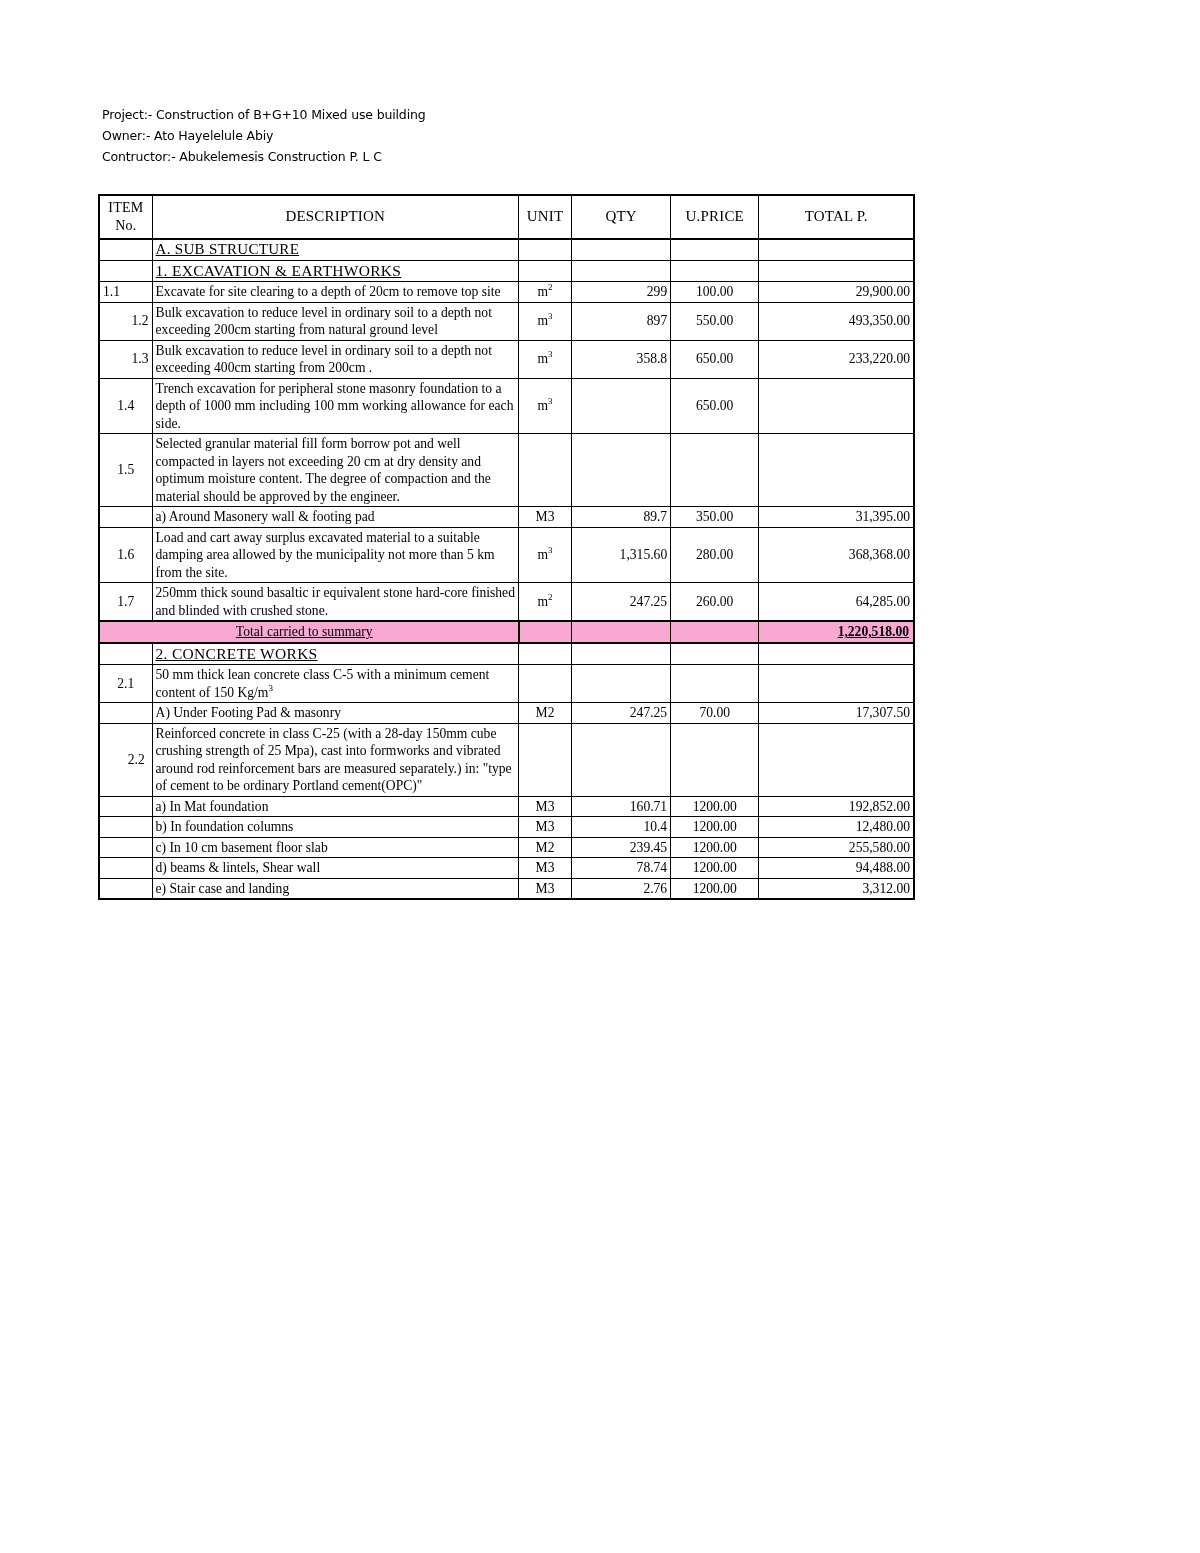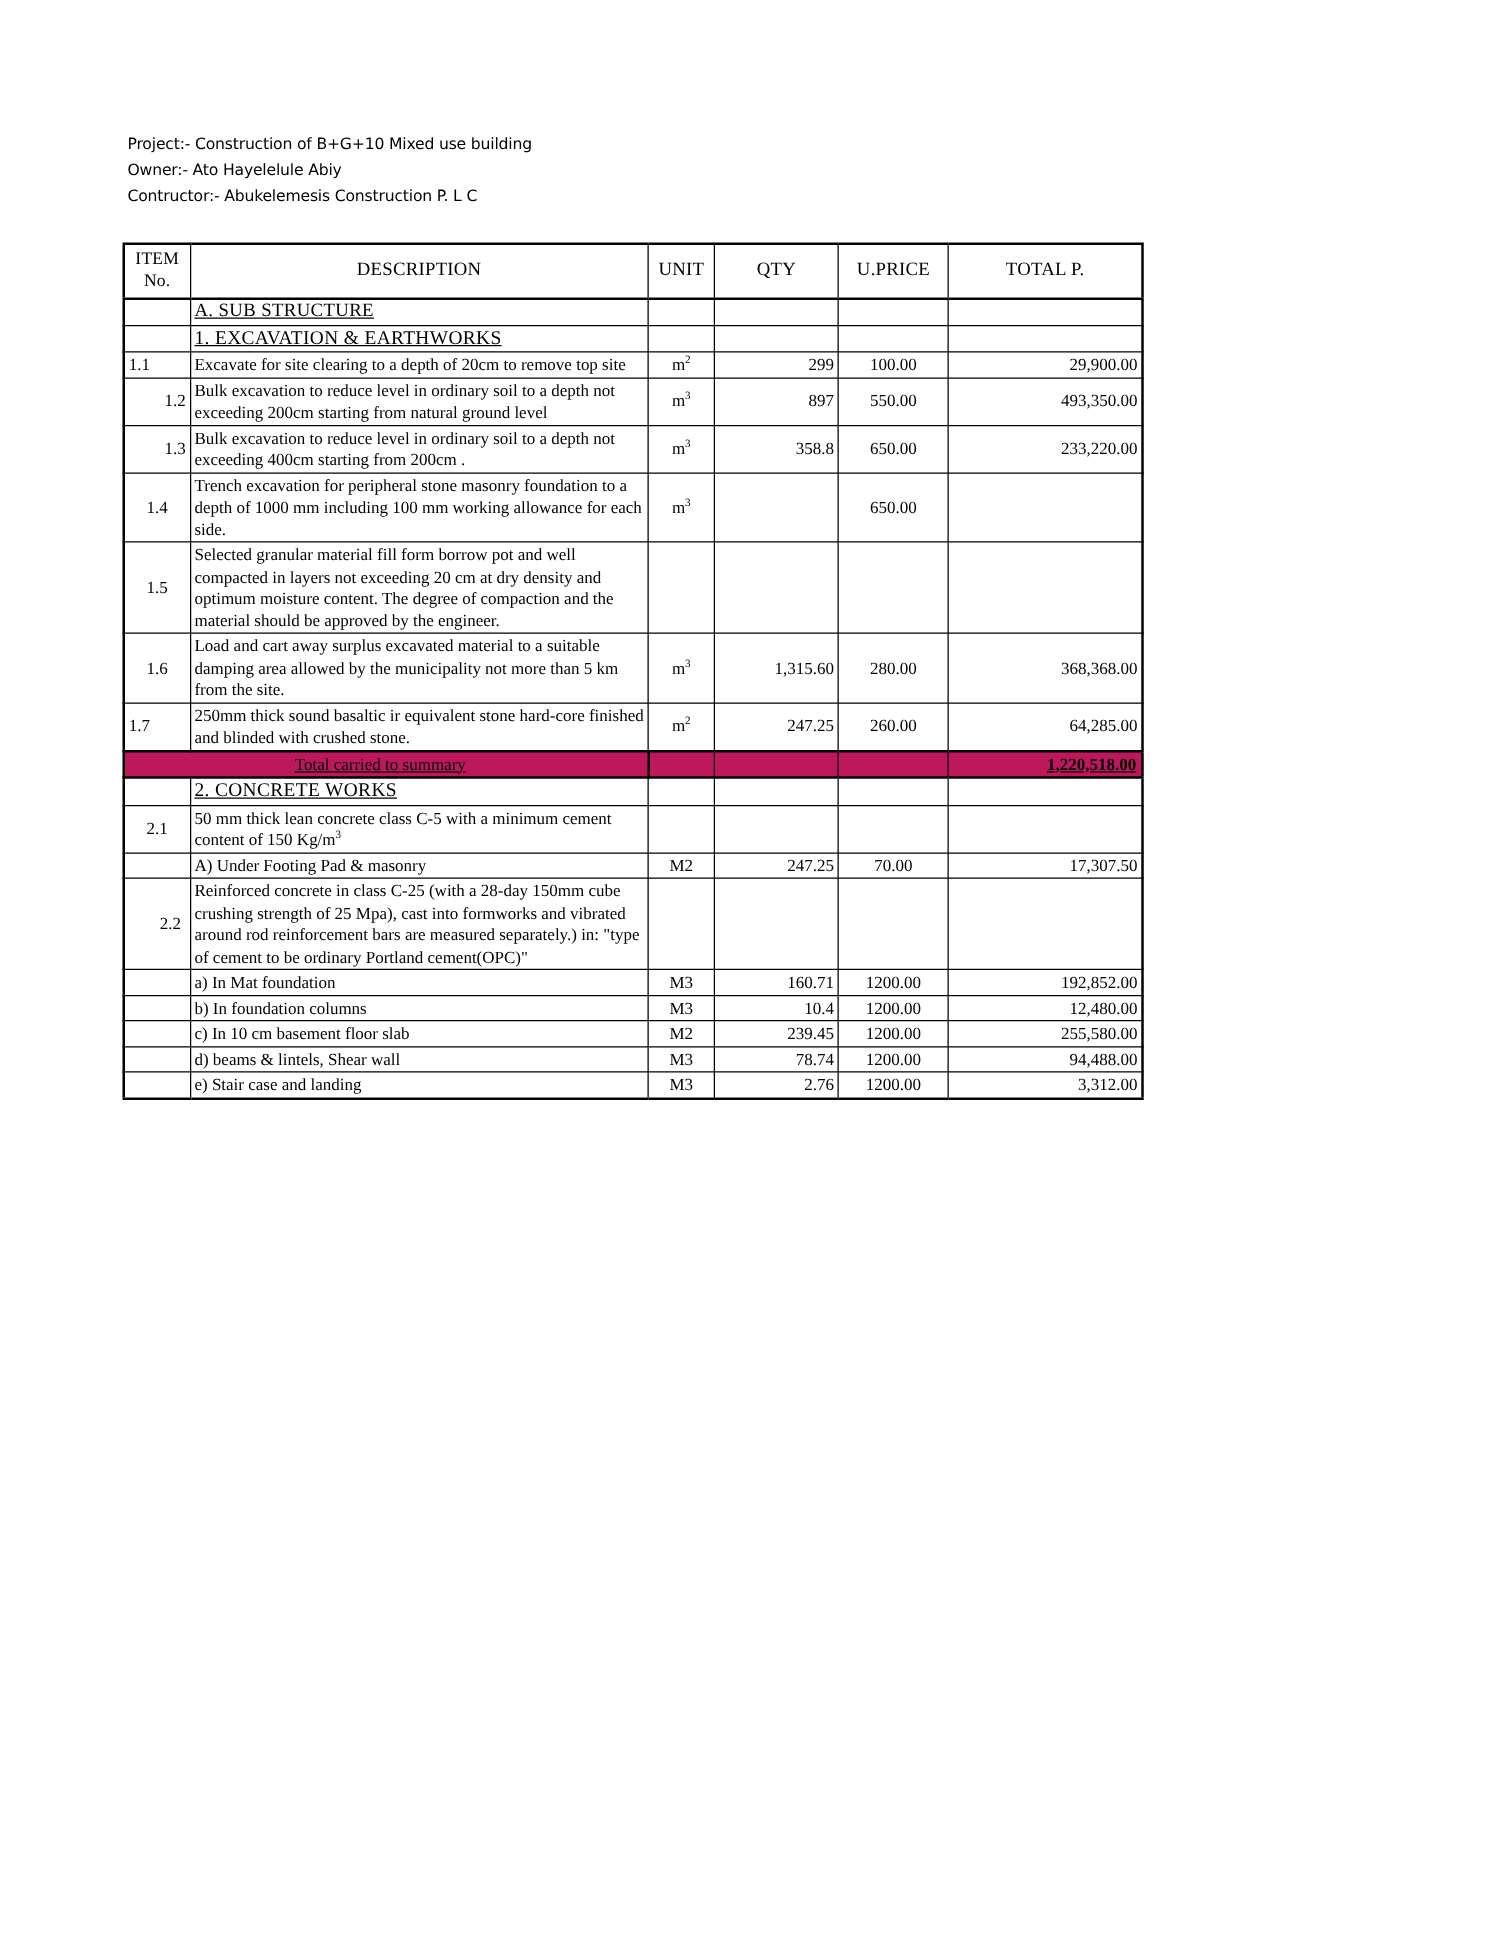--- a/index.html
+++ b/index.html
@@ -109,21 +109,21 @@
 
   td.col-desc { text-align: left; padding-left: 4px; padding-right: 2px; }
   td.col-unit { text-align: center; }
   td.col-qty  { text-align: right; padding-right: 4px; }
   td.col-price{ text-align: center; }
   td.col-total{ text-align: right; padding-right: 4px; }
   td.col-item { text-align: center; font-size: 13.6px; }
 
   
   tr.total-row td {
-    background: #be185d;
+    background: #f9a8d4;
     border-top: 2.5px solid #000;
     border-bottom: 2.5px solid #000;
     padding-left: 17px;
   }
   tr.total-row td.tc-label {
     text-align: center;
     padding-right: 26px;
   }
   tr.total-row td.tc-label span.u {
     text-decoration: underline;
@@ -226,29 +226,37 @@
         </tr>
         <tr>
           <td class="col-item" style="text-align: center;"><span>1.5</span></td>
           <td class="col-desc"><span>Selected granular material fill form borrow pot and well compacted in layers not exceeding 20 cm at dry density and optimum moisture content. The degree of compaction and the material should be approved by the engineer.</span></td>
           <td class="col-unit"></td>
           <td class="col-qty"></td>
           <td class="col-price"></td>
           <td class="col-total"></td>
         </tr>
         <tr>
+          <td class="col-item"></td>
+          <td class="col-desc"><span>a) Around Masonery wall &amp; footing pad</span></td>
+          <td class="col-unit"><span>M3</span></td>
+          <td class="col-qty"><span>89.7</span></td>
+          <td class="col-price"><span>350.00</span></td>
+          <td class="col-total"><span>31,395.00</span></td>
+        </tr>
+        <tr>
           <td class="col-item" style="text-align: center;"><span>1.6</span></td>
           <td class="col-desc"><span>Load and cart away surplus excavated material to a suitable damping area allowed by the municipality not more than 5 km from the site.</span></td>
           <td class="col-unit"><span>m</span><sup>3</sup></td>
           <td class="col-qty"><span>1,315.60</span></td>
           <td class="col-price"><span>280.00</span></td>
           <td class="col-total"><span>368,368.00</span></td>
         </tr>
         <tr>
-          <td class="col-item" style="text-align: left; margin-top: 34px;"><span>1.7</span></td>
+          <td class="col-item" style="text-align: center; margin-top: 34px;"><span>1.7</span></td>
           <td class="col-desc"><span>250mm thick sound basaltic ir equivalent stone hard-core finished and blinded with crushed stone.</span></td>
           <td class="col-unit"><span>m</span><sup>2</sup></td>
           <td class="col-qty"><span>247.25</span></td>
           <td class="col-price"><span>260.00</span></td>
           <td class="col-total"><span>64,285.00</span></td>
         </tr>
         <tr class=" total-row">
           <td class="col-item tc-label" colspan="2" style="border-left: 2.5px solid rgb(0, 0, 0); border-right: 2px solid rgb(0, 0, 0);"><span class="u">Total carried to summary</span></td>
           <td class="col-unit"></td>
           <td class="col-qty"></td>

